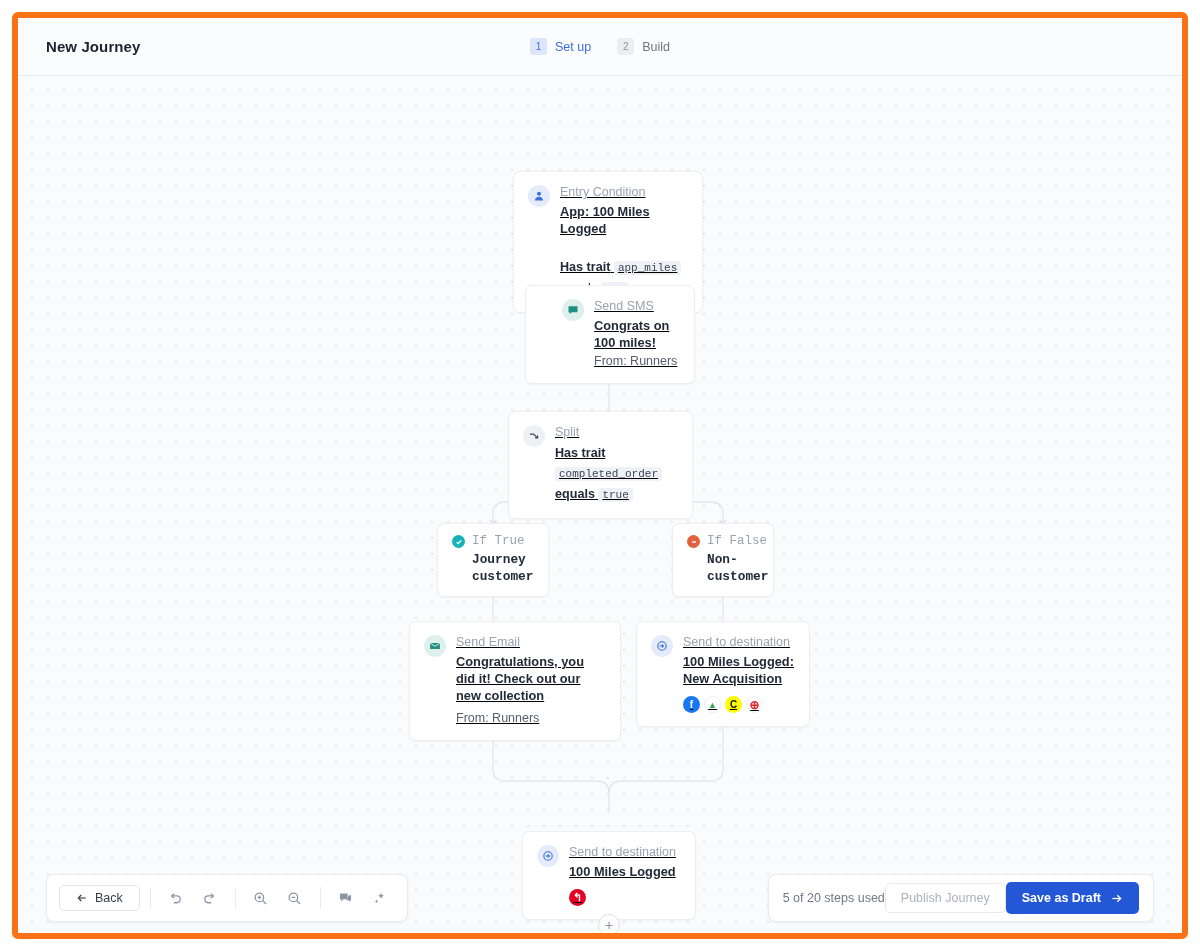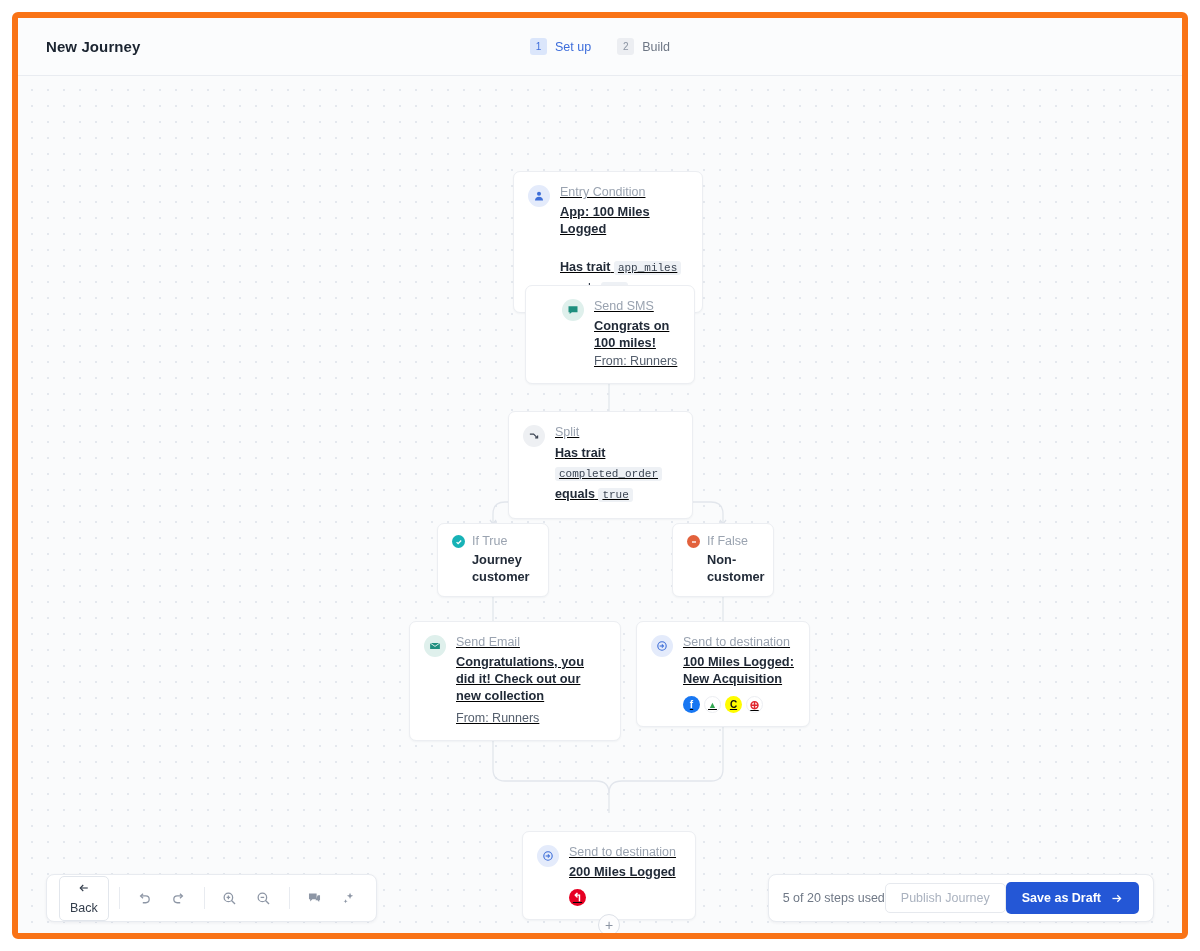--- a/index.html
+++ b/index.html
@@ -96,21 +96,21 @@
   }
   .code {
     font-family: "Liberation Mono", monospace;
     font-size: 11px; background: #eef1f5; color: #3c4654;
     border-radius: 3px; padding: 1px 4px; font-weight: normal;
   }
   .cond { font-size: 12.6px; color: #222b38; font-weight: bold; line-height: 20px; }
   .cond .reg { font-weight: normal; color: #2c3644; }
 
   
-  .branch-node { padding: 10px 24px 11px 14px; }
+  .branch-node { padding: 10px 24px 11px 14px; font-family: Liberation Mono, monospace; }
   .branch-kind { font-size: 12.5px; color: #9aa3b0; line-height: 15px; }
   .branch-title { font-size: 12.8px; color: #222b38; font-weight: bold; line-height: 17px; margin-top: 2px; }
   .dot-ico { width: 13px; height: 13px; border-radius: 50%; flex: 0 0 13px;
     display:flex; align-items:center; justify-content:center; margin-top: 1px; }
   .dot-true { background: #17b2b6; }
   .dot-false { background: #e2613c; }
 
   
   .dests { display: flex; gap: 4px; margin-top: 9px; }
   .dest {
@@ -132,22 +132,22 @@
   .toolbar {
     position: absolute; left: 28px; bottom: 22px;
     height: 48px; background: #ffffff;
     border: 1px solid #e8ebf0; border-radius: 8px;
     box-shadow: 0 1px 3px rgba(30,40,60,.06);
     display: flex; align-items: center; padding: 0 12px; gap: 4px;
   }
   .back-btn {
     display: flex; align-items: center; gap: 7px;
     border: 1px solid #e2e6ec; border-radius: 5px;
-    padding: 5px 10px; background: #fff; cursor: pointer;
-    font-size: 12.5px; color: #333d4b; font-weight: normal; flex-direction: column;
+    padding: 5px 16px; background: #fff; cursor: pointer;
+    font-size: 12.5px; color: #333d4b; font-weight: normal;
   }
   .tb-ico { width: 30px; height: 30px; display: flex; align-items: center; justify-content: center;
             cursor: pointer; color: #8d96a5; border-radius: 4px; }
   .tb-sep { width: 1px; height: 22px; background: #e8ebf0; margin: 0 6px; }
 
   .actionbar {
     position: absolute; right: 28px; bottom: 22px;
     height: 48px; background: #ffffff;
     border: 1px solid #e8ebf0; border-radius: 8px;
     box-shadow: 0 1px 3px rgba(30,40,60,.06);
@@ -342,21 +342,21 @@
       <div class="node-row">
         <span class="node-ico ico-blue">
           <svg width="12" height="12" viewBox="0 0 16 16" fill="none" stroke="#3f6fd8" stroke-width="1.5">
             <circle cx="8" cy="8" r="5.6"></circle>
                 <path d="M4.8 8h5"></path>
                 <path d="M7.8 6l2 2-2 2"></path>
           </svg>
         </span>
         <div class="node-body">
           <div class="node-kind">Send to destination</div>
-          <div class="node-title">200 Miles Logged</div>
+          <div class="node-title">100 Miles Logged</div>
           <div class="dests">
             <span class="dest" style="background:#e60023;color:#ffffff;font-size:11px;">↰</span>
           </div>
         </div>
       </div>
     </div>
 
     <div class="add-btn" style="left:580px; top:838px;">
       <span>+</span>
     </div>

